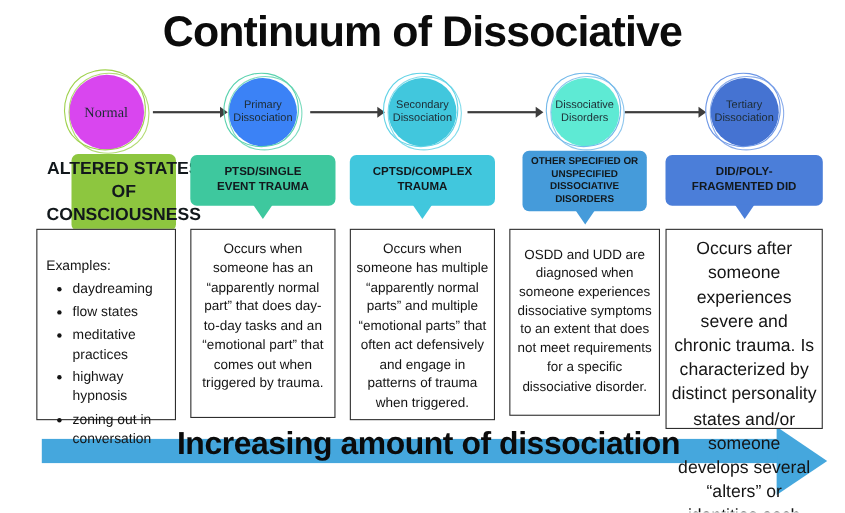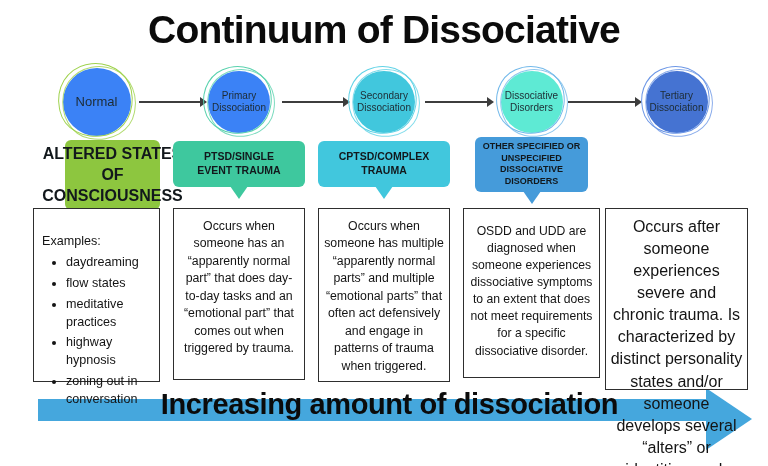--- a/index.html
+++ b/index.html
@@ -102,21 +102,21 @@
 <div class="canvas">
 
   <div class="title">Continuum of Dissociative</div>
 
   <div class="connector conn-1"></div>
   <div class="connector conn-2"></div>
   <div class="connector conn-3"></div>
   <div class="connector conn-4"></div>
 
   <div class="col col-1">
-    <div class="circle" style="background-color: #3b82f6; --ring: #9fd24e;">
+    <div class="circle" style="background-color: #d946ef; font-family: Liberation Serif, serif; --ring: #9fd24e;">
       <span>Normal</span>
     </div>
     <div class="header" style="--hc: #8dc63f;">
       <span>ALTERED STATES OF CONSCIOUSNESS</span>
     </div>
     <div class="body-box">
       <div>Examples:</div>
       <ul>
         <li>daydreaming</li>
         <li>flow states</li>
@@ -154,20 +154,23 @@
     <div class="header" style="--hc: #459bda;">
       <span>OTHER SPECIFIED OR UNSPECIFIED DISSOCIATIVE DISORDERS</span>
     </div>
     <div class="body-box">OSDD and UDD are diagnosed when someone experiences dissociative symptoms to an extent that does not meet requirements for a specific dissociative disorder.</div>
   </div>
 
   <div class="col col-5">
     <div class="circle" style="background-color: rgb(69, 115, 210); --ring: #6d97e6;">
       <span>Tertiary Dissociation</span>
     </div>
+    <div class="header" style="--hc: #4b7ed9;">
+      <span>DID/POLY-FRAGMENTED DID</span>
+    </div>
     <div class="body-box">Occurs after someone experiences severe and chronic trauma. Is characterized by distinct personality states and/or someone develops several “alters” or identities each with their own sense of self.</div>
   </div>
 
   <div class="barrow-body" style="background-color: rgb(69, 167, 221);">
     <span class="barrow-label">Increasing amount of dissociation</span>
   </div>
   <div class="barrow-head" style="border-left: 46px solid rgb(69, 167, 221);"></div>
 
 </div>
 

